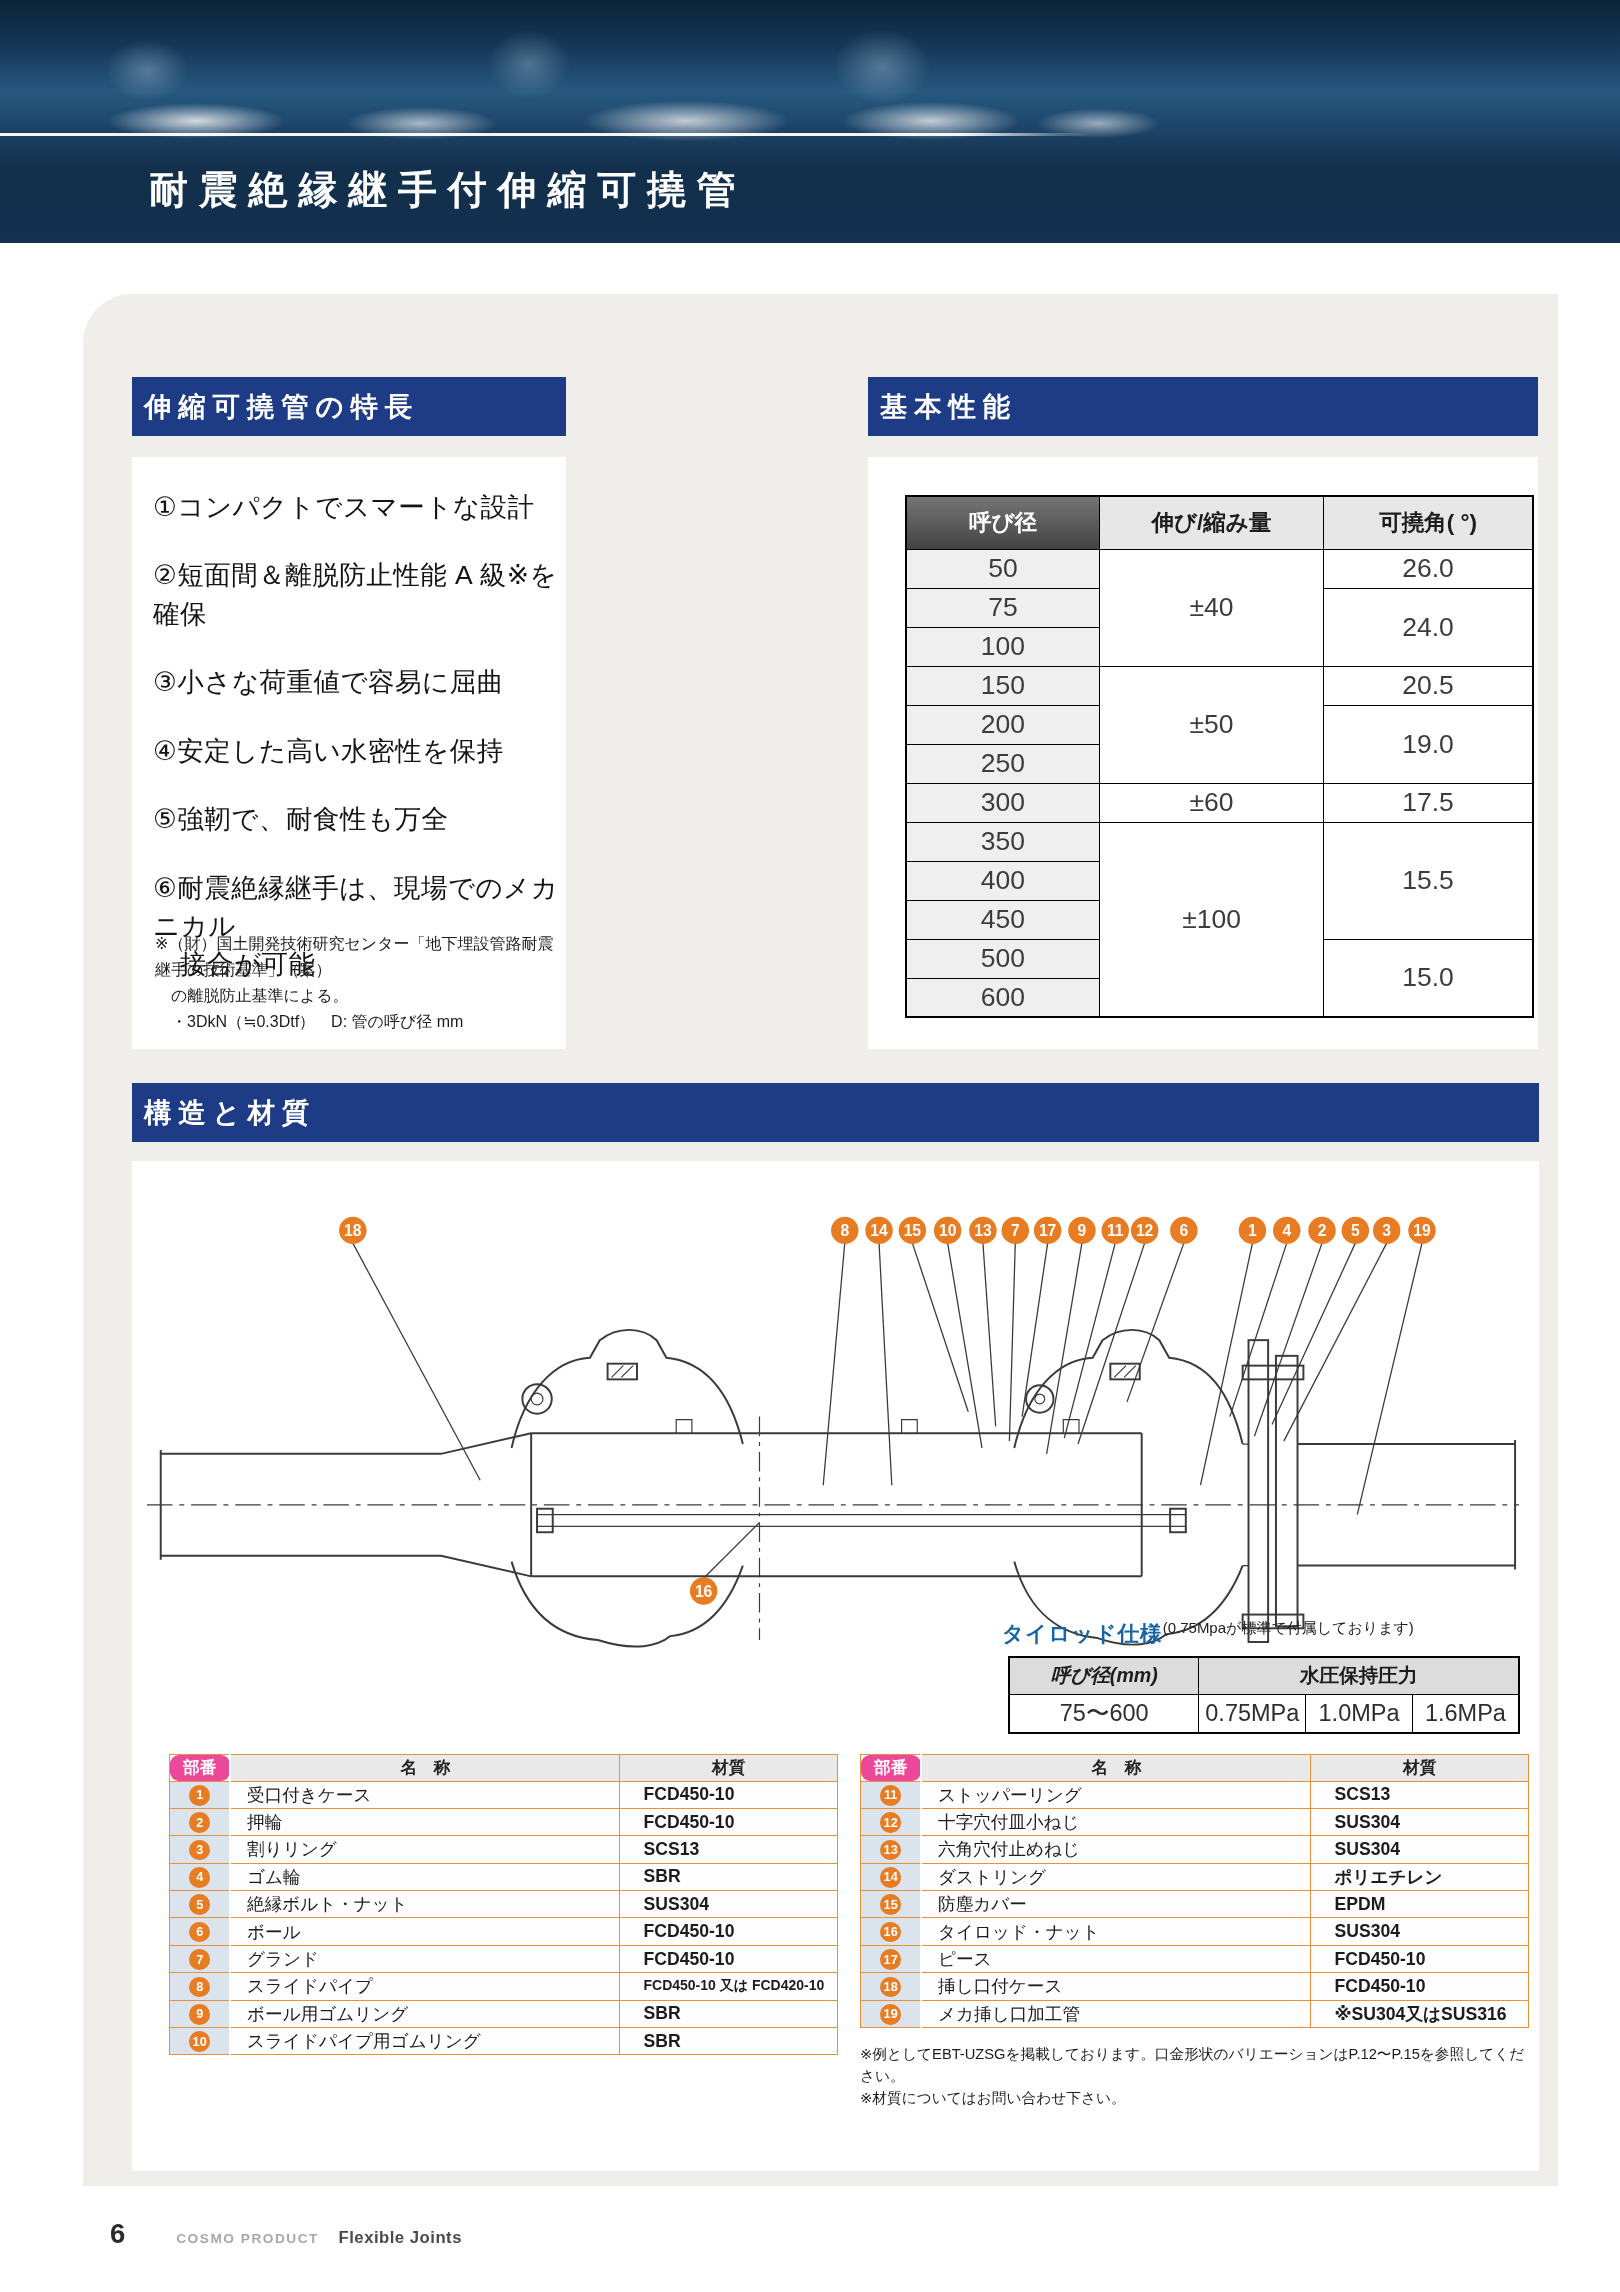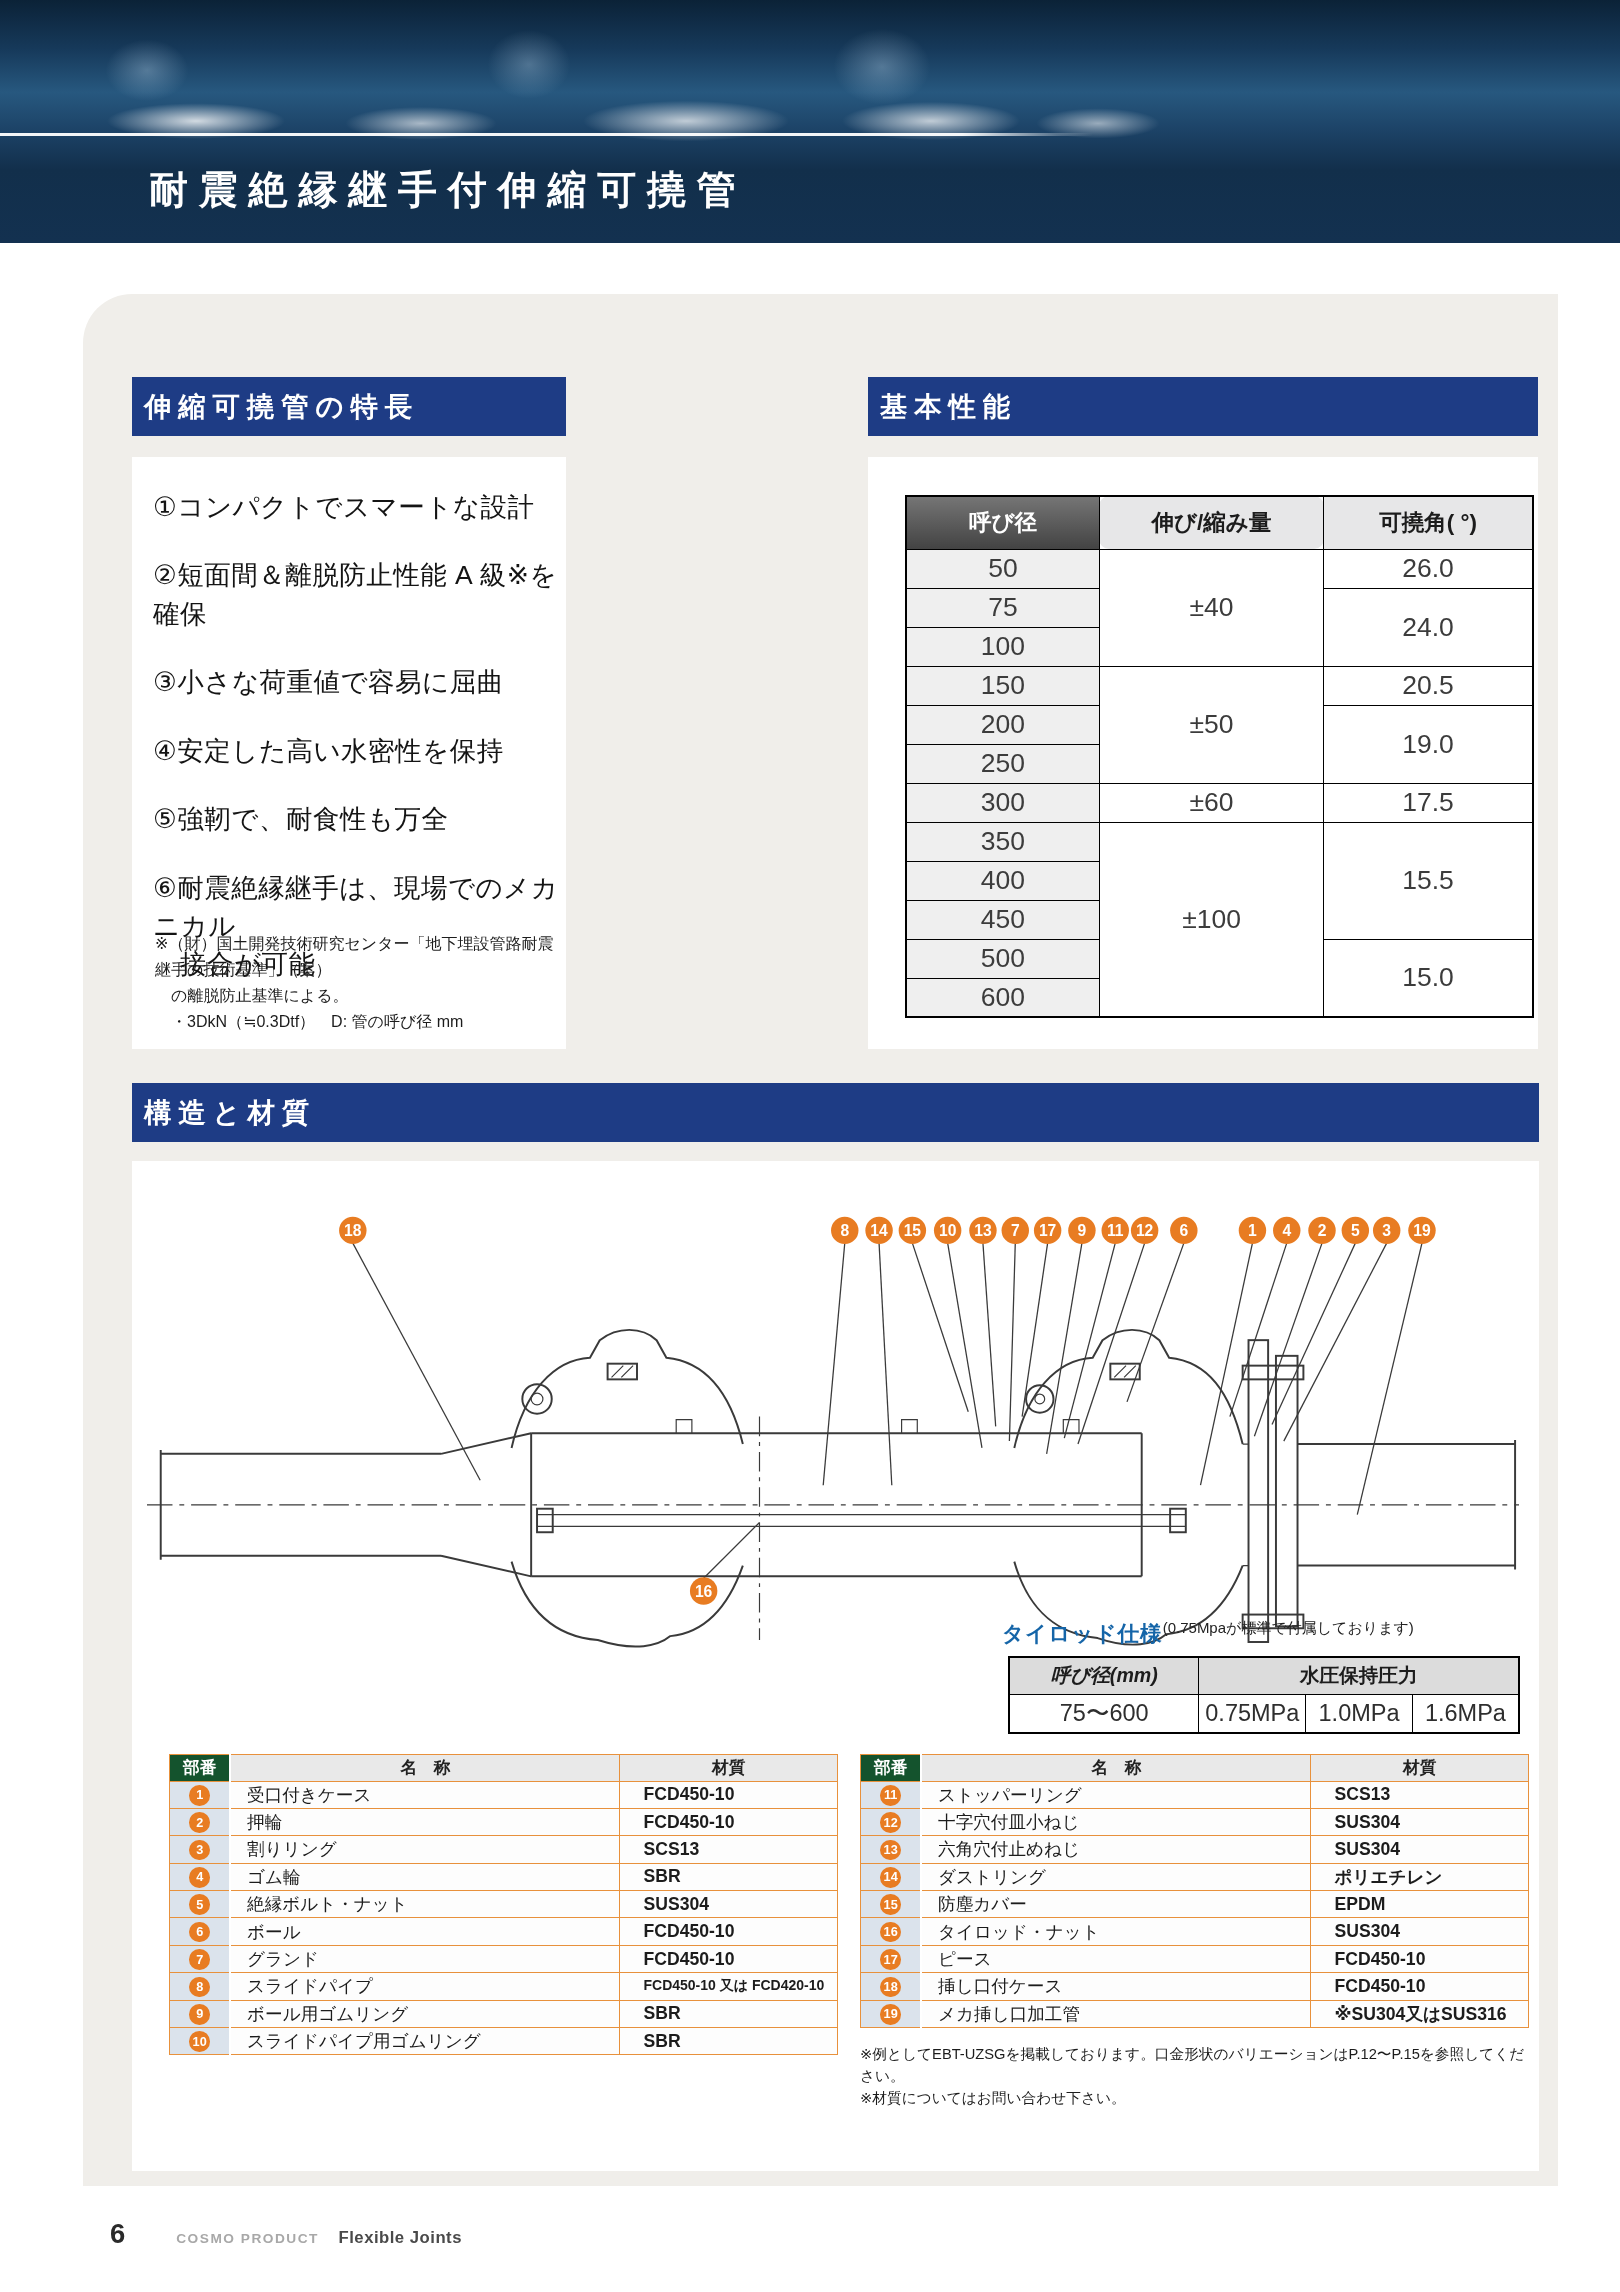--- a/index.html
+++ b/index.html
@@ -57,21 +57,21 @@
   .feat-note { left:155px; top:931px; width:402px; font-size:16px; color:#1c1c1c;
     line-height:1.62; white-space:pre-line; }
 
   
   table { border-collapse:collapse; }
   .perf-table { left:905px; top:495px; }
   .perf-table table { width:629px; border:2.5px solid #000; }
   .perf-table th, .perf-table td { border:1.5px solid #000; text-align:center; vertical-align:middle; }
   .perf-table th { height:53px; font-size:22.5px; font-weight:600; }
   .perf-table th.c1 { width:194px; background:linear-gradient(180deg,#757575,#434343); color:#fff; }
-  .perf-table th.c2 { width:225px; background:#e7e7e8; color:#1c1c1c;border-radius:10px; }
+  .perf-table th.c2 { width:225px; background:#e7e7e8; color:#1c1c1c; }
   .perf-table th.c3 { width:210px; background:#e7e7e8; color:#1c1c1c; }
   .perf-table td { height:39px; font-size:26.5px; color:#3c3c3c; background:#fff; }
   .perf-table td.dia { background:#efefef; }
 
   
   .diagram-svg { left:147px; top:1191px; }
   .draw { stroke:#3a3a3a; fill:none; stroke-width:2; }
   .thin { stroke-width:1.2; }
   .leader { stroke:#3a3a3a; stroke-width:1.3; fill:none; }
   .co-circle { fill:#e87c22; }
@@ -88,21 +88,21 @@
   .tierod-table th.tc1 { width:192px;font-style:italic; }
   .tierod-table td { height:39px; font-size:23.5px; color:#2e2e2e; background:#fff; }
   .tierod-table td.tc2 { width:107px; }
 
   
   .parts-table table { width:669px; border:1.5px solid #e8913c; }
   .parts-left  { left:169px; top:1754px; }
   .parts-right { left:860px; top:1754px; }
   .parts-table th, .parts-table td { border-top:1px solid #e8913c; border-bottom:1px solid #e8913c; vertical-align:middle; }
   .parts-table th { height:26.5px; font-size:16.7px; font-weight:600; color:#222; background:#e9e9e9; }
-  .parts-table th.pno { width:61px; background:#14532d; color:#fff; border-right:2px solid #fff; }
+  .parts-table th.pno { width:61px; background:#ec4899; color:#fff; border-right:2px solid #fff;border-radius:9px; }
   .parts-table th.pname { width:391px; border-right:1.5px solid #e8913c; }
   .parts-table th.pmat { width:218px; }
   .parts-table td { height:27.4px; font-size:17.6px; color:#1c1c1c; background:#fdfdfd; }
   .parts-table td.pno { background:#dbe3ec; text-align:center; border-right:2px solid #fff; }
   .parts-table td.pname { padding-left:15.7px; border-right:1.5px solid #e8913c; }
   .parts-table td.pmat { padding-left:23px;font-weight:bold; }
   .parts-table td.small { font-size:14px; }
   .num-circle { display:inline-flex; width:20.6px; height:20.6px; border-radius:50%;
     background:#e87c22; color:#fff; font-size:12.7px; font-weight:700;
     align-items:center; justify-content:center; vertical-align:middle; }

